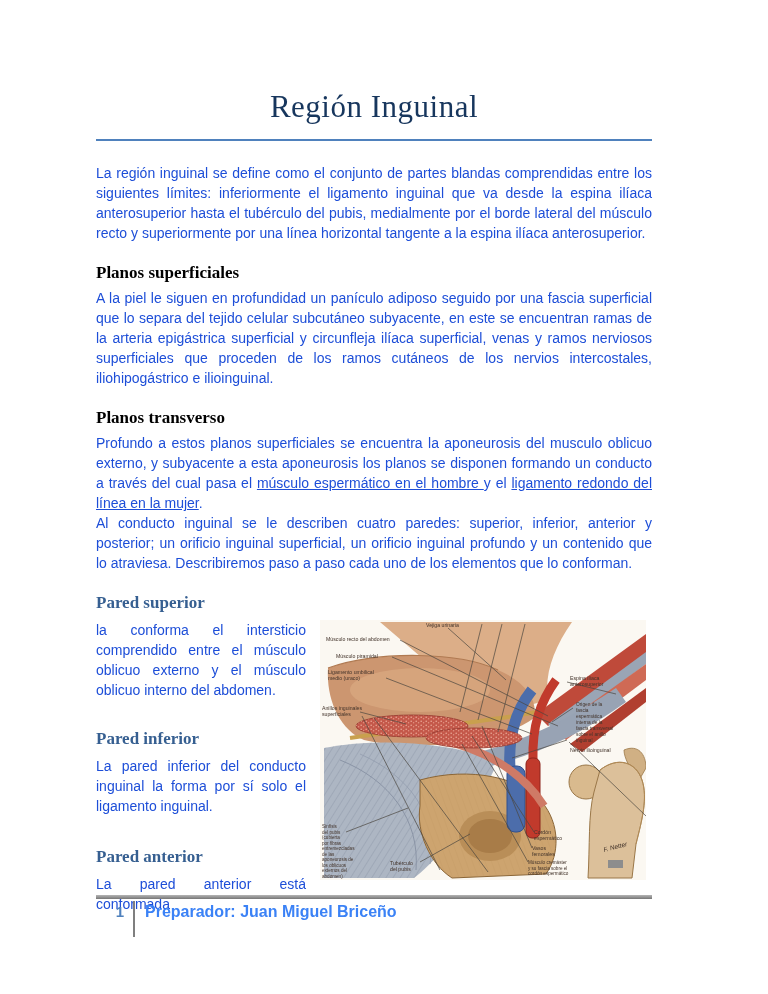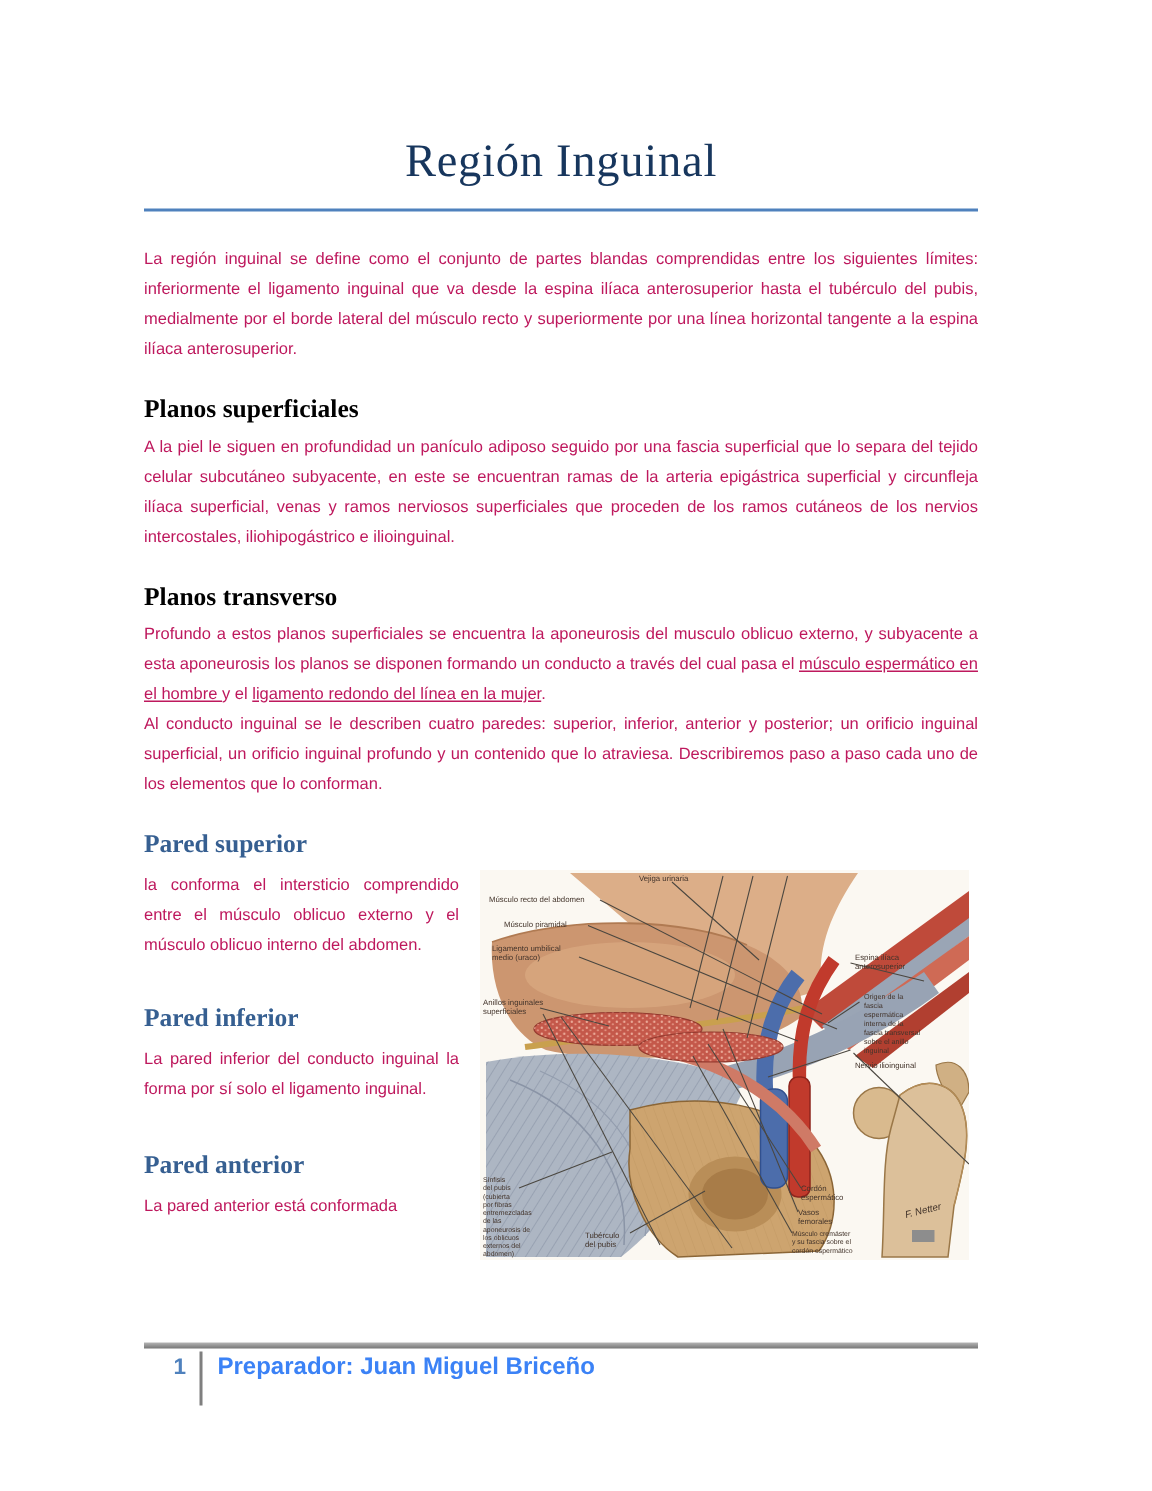--- a/index.html
+++ b/index.html
@@ -2,21 +2,21 @@
 <html><head>
 <meta charset="utf-8">
 <style>
   html,body{margin:0;padding:0;background:#ffffff;}
   body{width:768px;height:994px;position:relative;overflow:hidden;
        font-family:"Liberation Sans",sans-serif;color:#262626;}
   .page{box-sizing:border-box;width:748px;height:994px;padding:88px 96px 0 96px;position:relative;}
   .doc-title{font-family:"Liberation Serif",serif;font-weight:400;color:#17365d;
        font-size:31px;line-height:38px;text-align:center;margin:0;
        padding-bottom:13px;border-bottom:2px solid #4f81bd;letter-spacing:.5px;}
-  p.body{font-size:11px;line-height:20px;text-align:justify;margin:0;color:#be185d;}
+  p.body{font-size:14px;line-height:20px;text-align:justify;margin:0;color:#1d4ed8;}
   p.intro{margin-top:22px;}
   h2.sub{font-family:"Liberation Serif",serif;color:#000000;font-size:17px;
        line-height:22px;margin:19px 0 4px 0;font-weight:700;}
   h2.big{font-family:"Liberation Serif",serif;color:#365f91;font-size:17px;
        line-height:25px;margin:17px 0 5px 0;font-weight:700;}
   .mt8{margin-top:8px;}
   .mt15{margin-top:15px;}
   .last-justify{text-align-last:justify;}
   .u{text-decoration:underline;}
   .wrapzone{margin-top:2px;}

